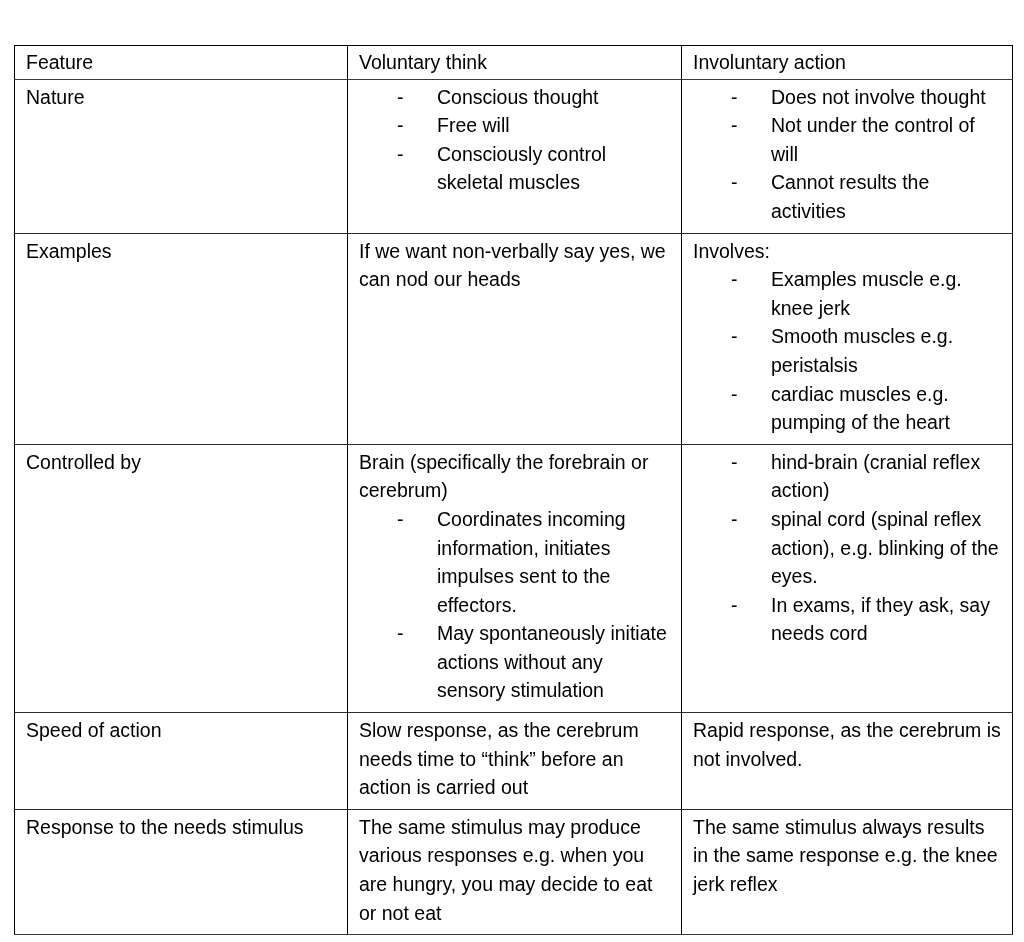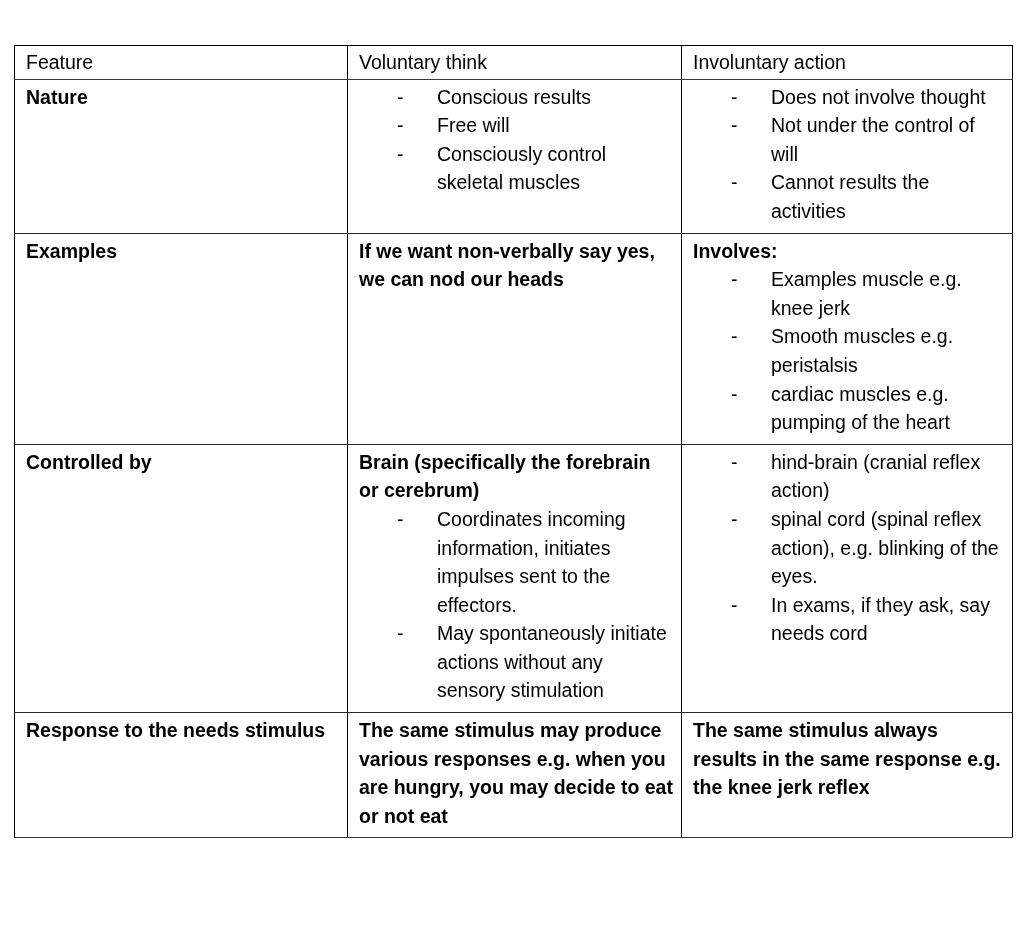--- a/index.html
+++ b/index.html
@@ -60,21 +60,20 @@
     border-bottom: 1.8px solid #3a3a3a;
   }
 
   table.comparison tbody tr:last-child td {
     border-bottom: 1.8px solid #3a3a3a;
   }
 
   .cell-para {
     margin: 0;
     white-space: pre-line;
-    font-weight: bold;
   }
 
   ul.dashlist {
     list-style: none;
     margin: 0;
     padding: 0;
   }
   ul.dashlist > li {
     position: relative;
     padding-left: 78px;
@@ -109,21 +108,21 @@
       </tr>
     </thead>
 
     <tbody id="tbody">
         <tr>
           <td>
             <p class="cell-para">Nature</p>
           </td>
           <td>
             <ul class="dashlist">
-              <li>Conscious results</li>
+              <li>Conscious thought</li>
               <li>Free will</li>
               <li>Consciously control skeletal muscles</li>
             </ul>
           </td>
           <td>
             <ul class="dashlist">
               <li>Does not involve thought</li>
               <li>Not under the control of will</li>
               <li>Cannot results the activities</li>
             </ul>
@@ -159,20 +158,31 @@
           <td>
             <ul class="dashlist">
               <li>hind-brain (cranial reflex action)</li>
               <li>spinal cord (spinal reflex action), e.g. blinking of the eyes.</li>
               <li>In exams, if they ask, say needs cord</li>
             </ul>
           </td>
         </tr>
         <tr>
           <td>
+            <p class="cell-para">Speed of action</p>
+          </td>
+          <td>
+            <p class="cell-para">Slow response, as the cerebrum needs time to “think” before an action is carried out</p>
+          </td>
+          <td>
+            <p class="cell-para">Rapid response, as the cerebrum is not involved.</p>
+          </td>
+        </tr>
+        <tr>
+          <td>
             <p class="cell-para">Response to the needs stimulus</p>
           </td>
           <td>
             <p class="cell-para">The same stimulus may produce various responses e.g. when you are hungry, you may decide to eat or not eat</p>
           </td>
           <td>
             <p class="cell-para">The same stimulus always results in the same response e.g. the knee jerk reflex</p>
           </td>
         </tr>
       </tbody>

